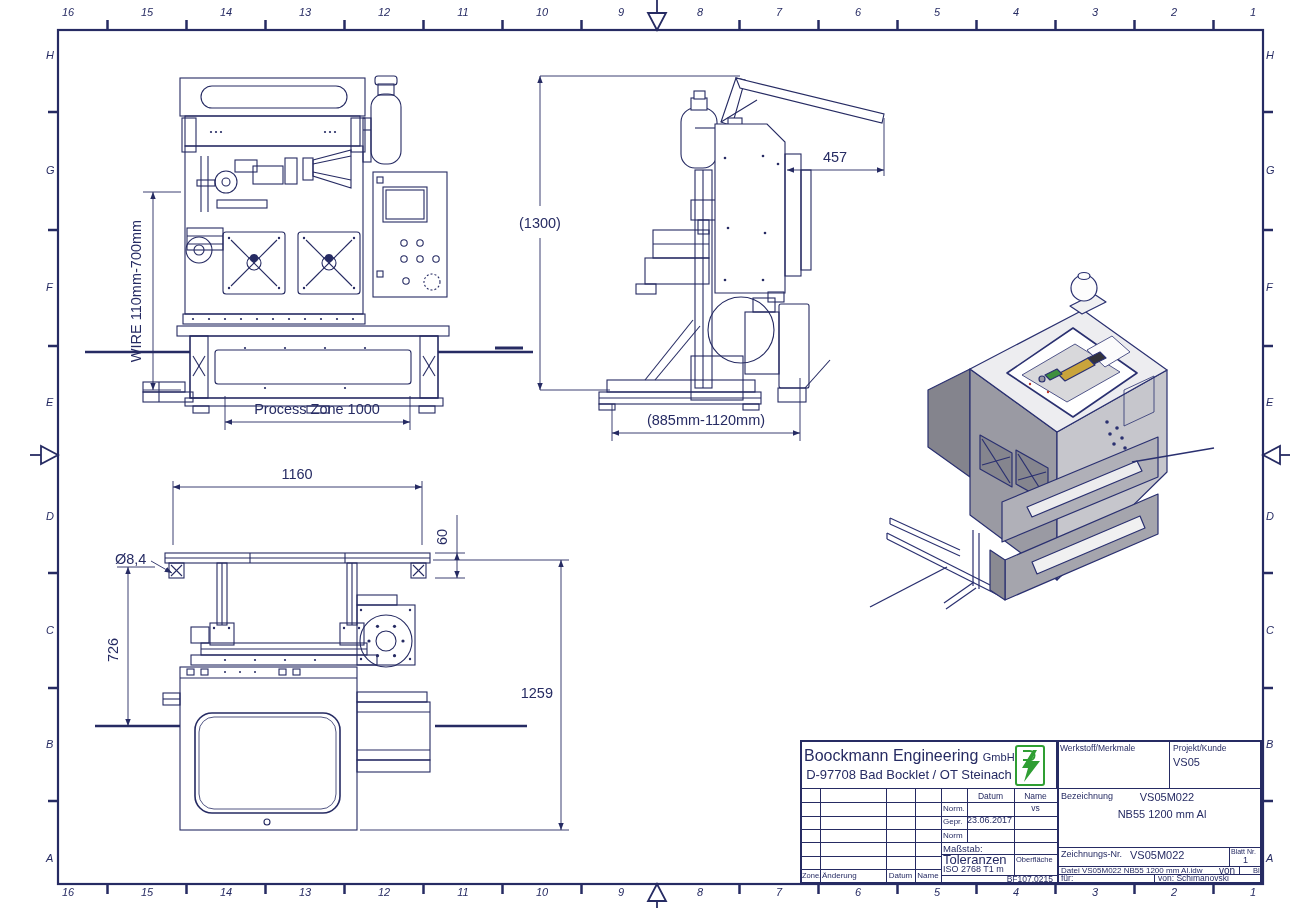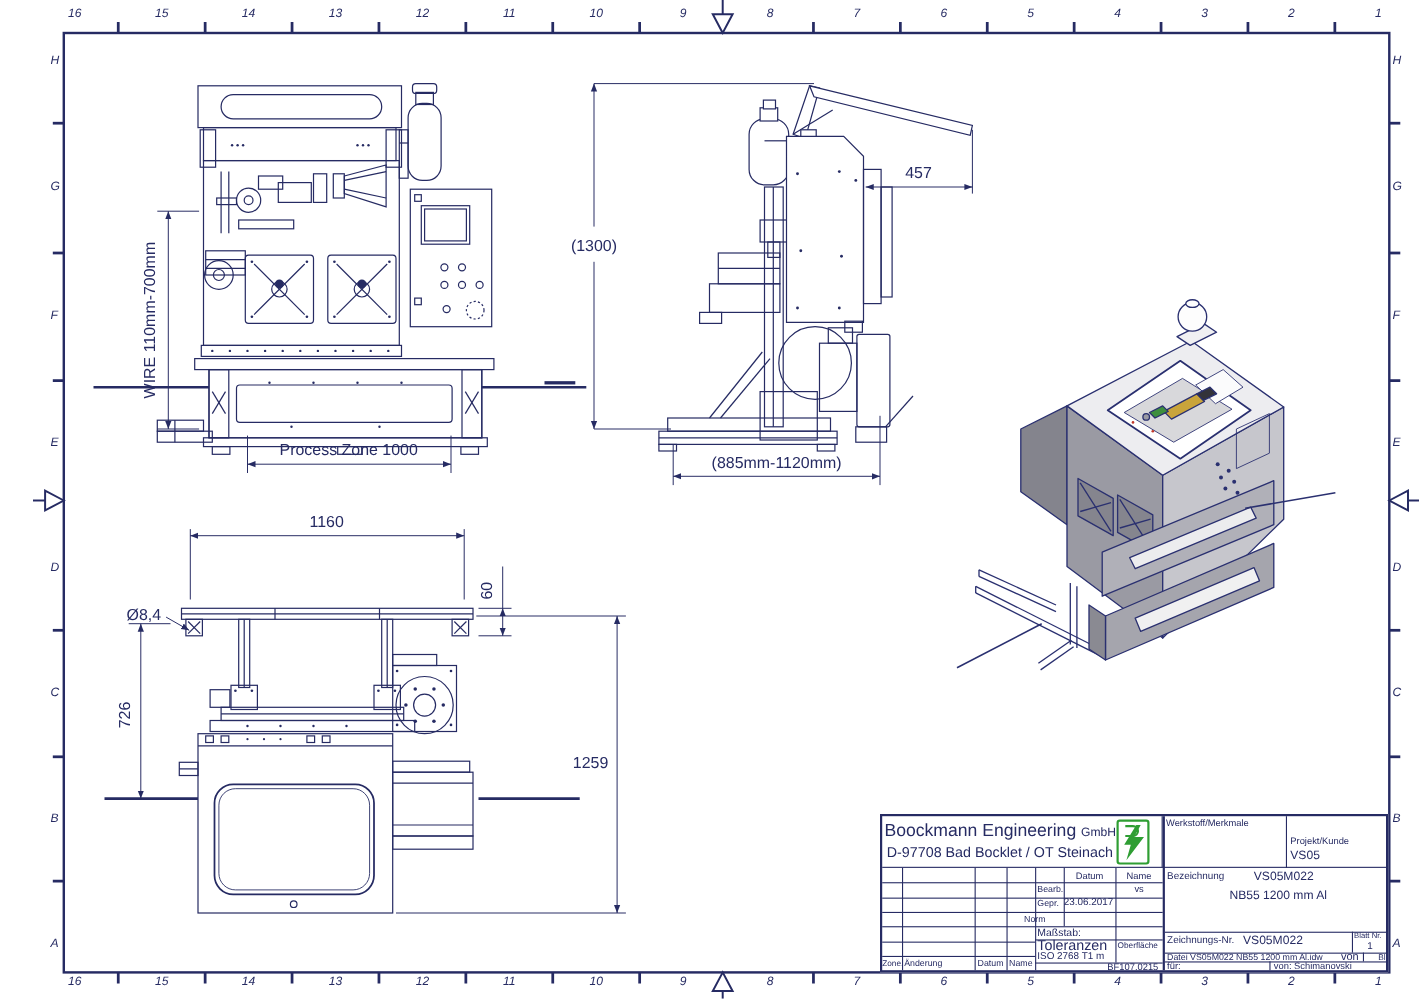--- a/index.html
+++ b/index.html
@@ -572,21 +572,21 @@
       <div style="position:absolute;left:2px;top:25px;width:210px;text-align:center;font-size:13px;white-space:nowrap">D-97708 Bad Bocklet / OT Steinach</div>
       <div style="position:absolute;left:213px;top:3px;width:30px;height:41px;border:2px solid #2f9e33;border-radius:3px;background:#fff">
         <svg width="26" height="37" style="left:0;top:0">
           <path d="M6,4 h7 a4.5,4.5 0 0 1 0 9 h-7" stroke="#2f9e33" stroke-width="2" fill="none"></path>
           <polygon points="16,3 5,21 11,21 7,35 23,14 14,14 20,3" fill="#2f9e33"></polygon>
         </svg>
       </div>
     </div>
 
     <div class="cell lab" style="left:255px;top:0;width:113px;height:47px;border-right:1px solid #262b63;border-bottom:1px solid #262b63;font-size:8.5px;padding:1px 3px">Werkstoff/Merkmale</div>
-    <div class="cell" style="left:368px;top:0;width:90px;height:47px;border-bottom:1px solid #262b63;font-size:8.5px;padding:17px 3px">
+    <div class="cell" style="left:368px;top:0;width:90px;height:47px;border-bottom:1px solid #262b63;font-size:8.5px;padding:1px 3px">
       <div class="lab">Projekt/Kunde</div>
       <div style="font-style:normal;font-size:11px;margin-top:3px">VS05</div>
     </div>
 
     <div class="ln" style="left:18px;top:47px;width:1px;height:93px"></div>
     <div class="ln" style="left:84px;top:47px;width:1px;height:93px"></div>
     <div class="ln" style="left:113px;top:47px;width:1px;height:93px"></div>
     <div class="ln" style="left:0;top:60px;width:139px;height:1px"></div>
     <div class="ln" style="left:0;top:73.5px;width:139px;height:1px"></div>
     <div class="ln" style="left:0;top:87px;width:139px;height:1px"></div>
@@ -602,25 +602,25 @@
     <div class="ln" style="left:165px;top:47px;width:1px;height:53px"></div>
     <div class="ln" style="left:212px;top:47px;width:1px;height:86px"></div>
     <div class="ln" style="left:139px;top:60px;width:116px;height:1px"></div>
     <div class="ln" style="left:139px;top:73.5px;width:116px;height:1px"></div>
     <div class="ln" style="left:139px;top:87px;width:116px;height:1px"></div>
     <div class="ln" style="left:139px;top:100px;width:116px;height:1px"></div>
     <div class="ln" style="left:139px;top:112px;width:116px;height:1px"></div>
     <div class="ln" style="left:139px;top:133px;width:116px;height:1px"></div>
     <div class="cell lab" style="left:165px;top:49px;width:47px;height:11px;font-size:8.5px;text-align:center">Datum</div>
     <div class="cell lab" style="left:212px;top:49px;width:43px;height:11px;font-size:8.5px;text-align:center">Name</div>
-    <div class="cell lab" style="left:141px;top:62px;width:24px;height:11px;font-size:8px">Bearb.</div>
+    <div class="cell lab" style="left:141px;top:62px;width:24px;height:11px;font-size:8px">Norm.</div>
     <div class="cell" style="left:165px;top:73px;width:47px;height:11px;font-size:9px;">23.06.2017</div>
     <div class="cell" style="left:212px;top:61px;width:43px;height:11px;font-size:8.5px;text-align:center">vs</div>
     <div class="cell lab" style="left:141px;top:75px;width:24px;height:11px;font-size:8px">Gepr.</div>
-    <div class="cell lab" style="left:129px;top:89px;width:24px;height:11px;font-size:8px">Norm</div>
+    <div class="cell lab" style="left:141px;top:89px;width:24px;height:11px;font-size:8px">Norm</div>
     <div class="cell lab" style="left:141px;top:101px;width:110px;height:11px;font-size:9.5px">Maßstab:</div>
     <div class="cell lab" style="left:141px;top:114px;width:72px;height:8px;font-size:13px;line-height:8px">Toleranzen</div>
     <div class="cell" style="left:141px;top:122px;width:70px;height:11px;font-size:9px">ISO 2768 T1 m</div>
     <div class="cell lab" style="left:214px;top:114px;width:41px;height:8px;font-size:7.5px;line-height:8px">Oberfläche</div>
     <div class="cell" style="left:165px;top:132.5px;width:88px;height:8px;font-size:8.5px;line-height:8px;text-align:right;padding-right:2px">BF107.0215</div>
 
     <div class="ln" style="left:255px;top:0;width:2px;height:140px"></div>
     <div class="ln" style="left:257px;top:105px;width:201px;height:1px"></div>
     <div class="ln" style="left:257px;top:124px;width:201px;height:1px"></div>
     <div class="ln" style="left:257px;top:132px;width:201px;height:1px"></div>

